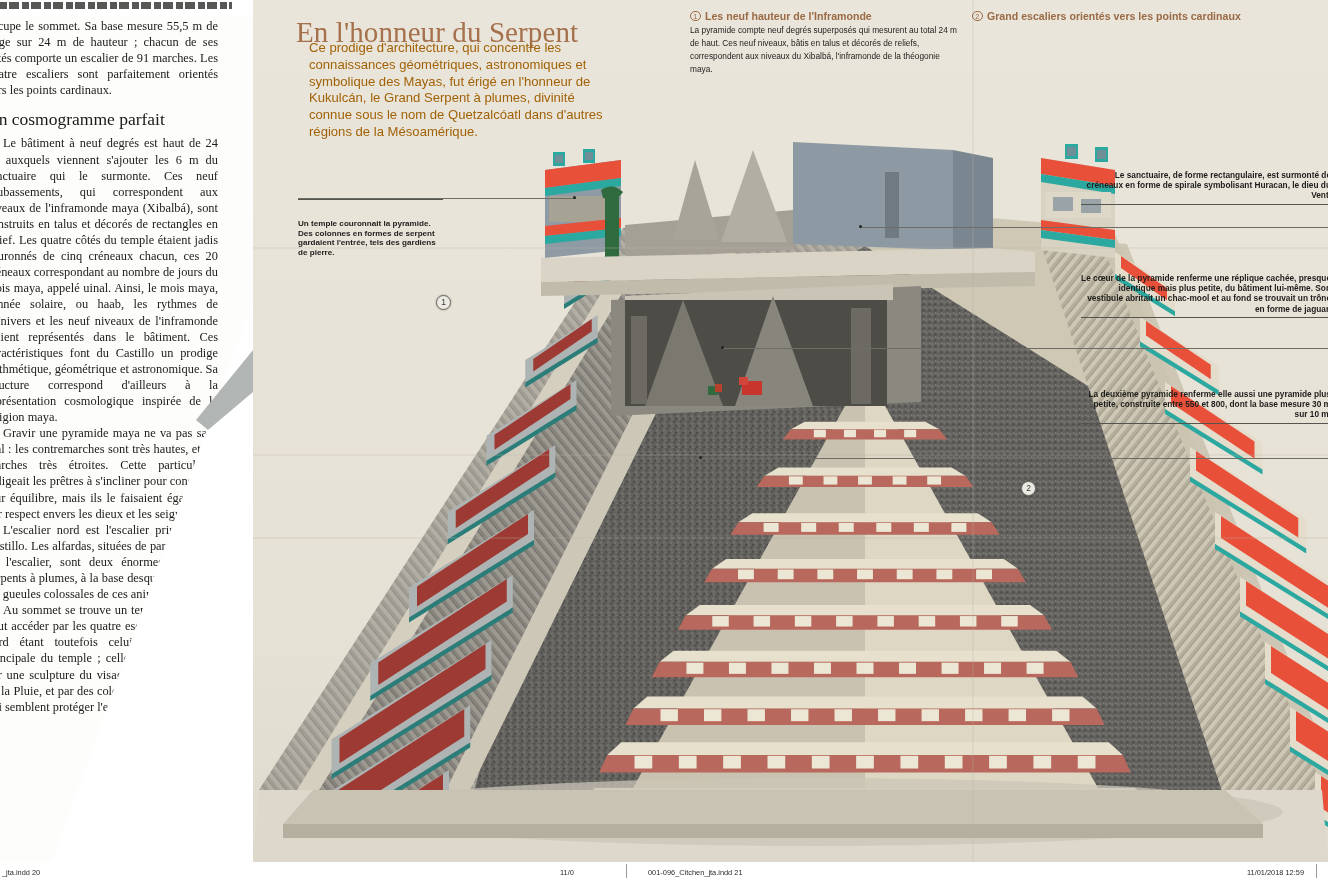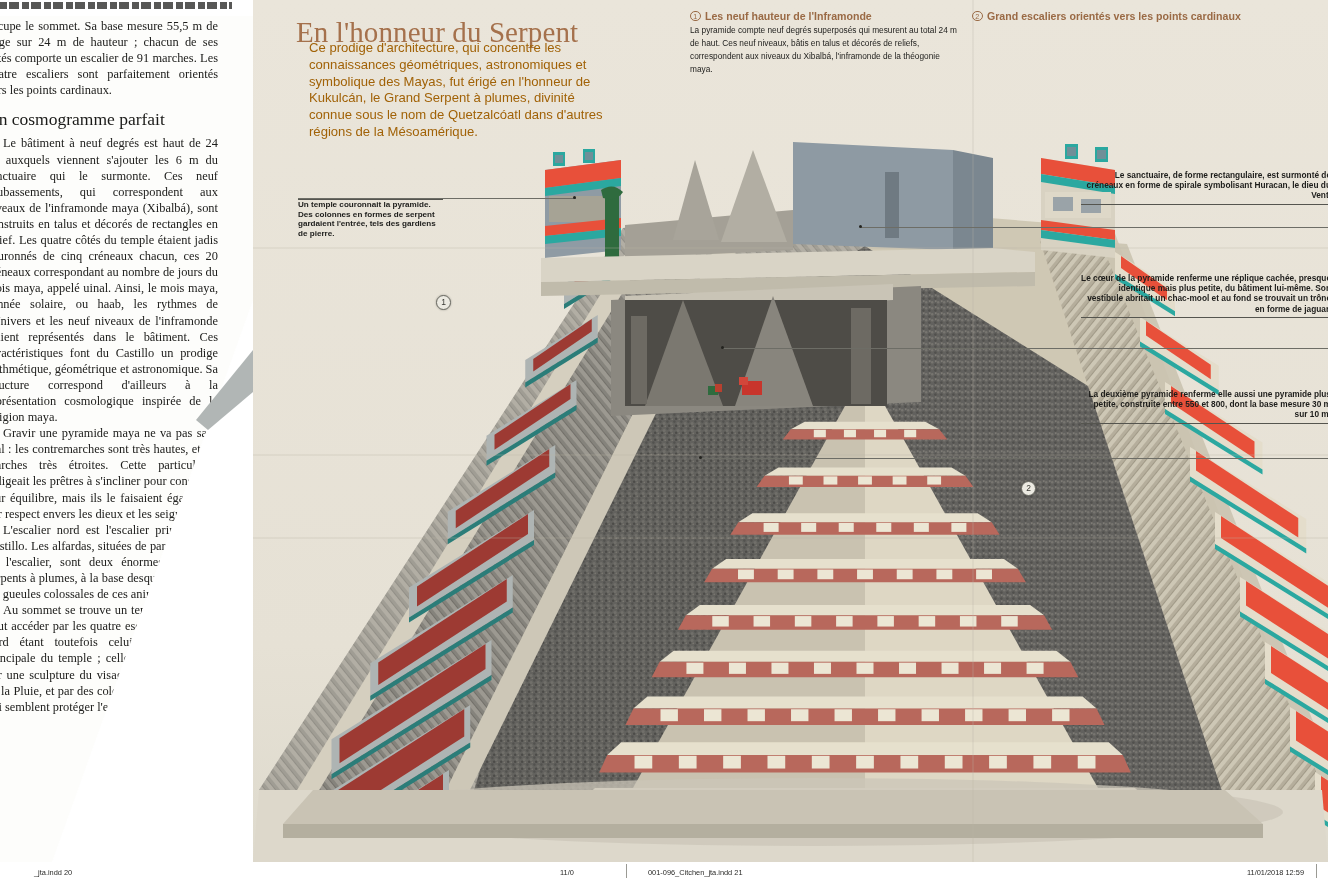--- a/index.html
+++ b/index.html
@@ -145,21 +145,21 @@
   .annot-left {
     position: absolute;
     font-family: "Liberation Sans", sans-serif;
     font-size: 8.1px;
     line-height: 9.6px;
     font-weight: bold;
     color: #1d1d1b;
     text-align: left;
     padding-bottom: 2px;
     border-top: 0.8px solid #55554f;
-    padding-top: 0;
+    padding-top: 19px;
   }
   #annot-l1 { left: 45px; top: 199px; width: 145px; }
 
   
   .leader {
     position: absolute;
     background: #6d6d66;
     height: 0.8px;
   }
   .dot {
@@ -190,21 +190,21 @@
   
   #footer {
     position: absolute;
     left: 0; top: 862px;
     width: 1328px; height: 31px;
     background: #ffffff;
     font-family: "Liberation Sans", sans-serif;
     font-size: 7.4px;
     color: #2a2a28;
   }
-  #footer .f-left  { position: absolute; left: 2px;   top: 6px; margin-left: 32px; }
+  #footer .f-left  { position: absolute; left: 2px;   top: 6px; }
   #footer .f-pg    { position: absolute; left: 560px; top: 6px; }
   #footer .f-file  { position: absolute; left: 636px; top: 6px; padding-left: 12px; }
   #footer .f-date  { position: absolute; left: 1247px;top: 6px; }
   #footer .f-sep   { position: absolute; top: 2px; width: 0.8px; height: 14px; background: #9a9a94; }
   #footer .f-sep.s1{ left: 626px; }
   #footer .f-sep.s2{ left: 1316px; }
 </style>
 </head>
 <body>
 

